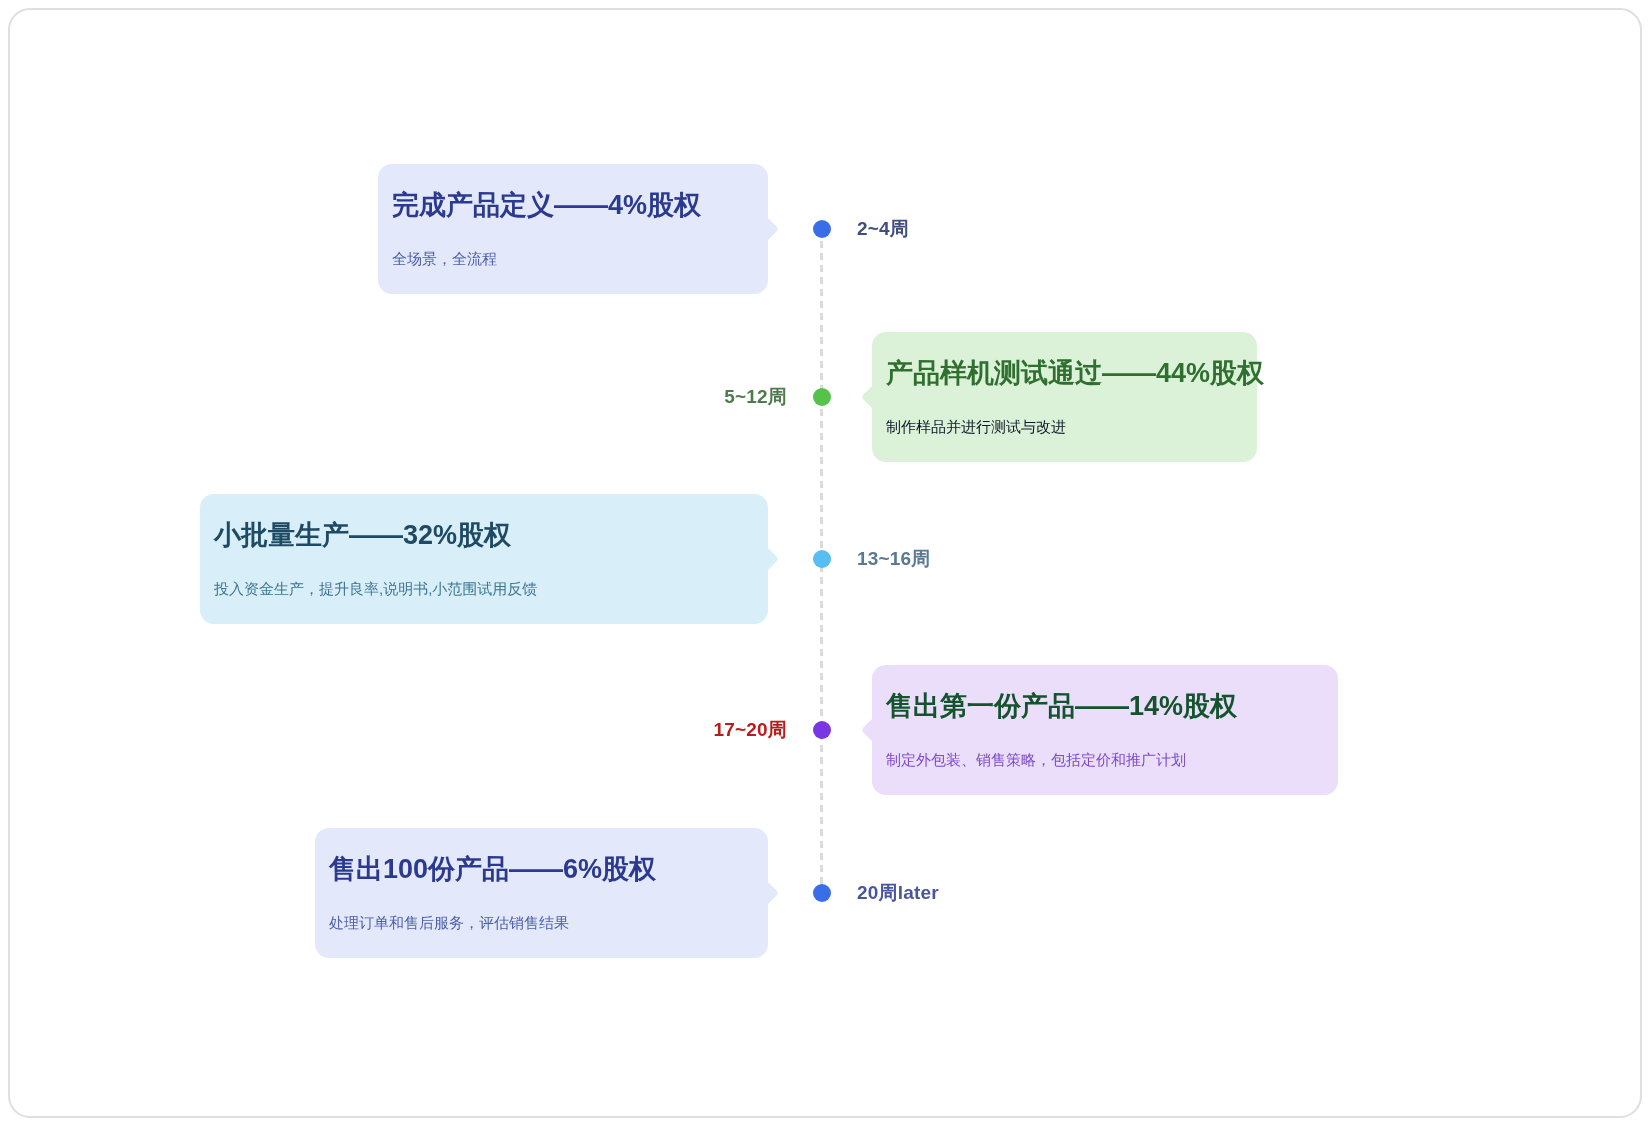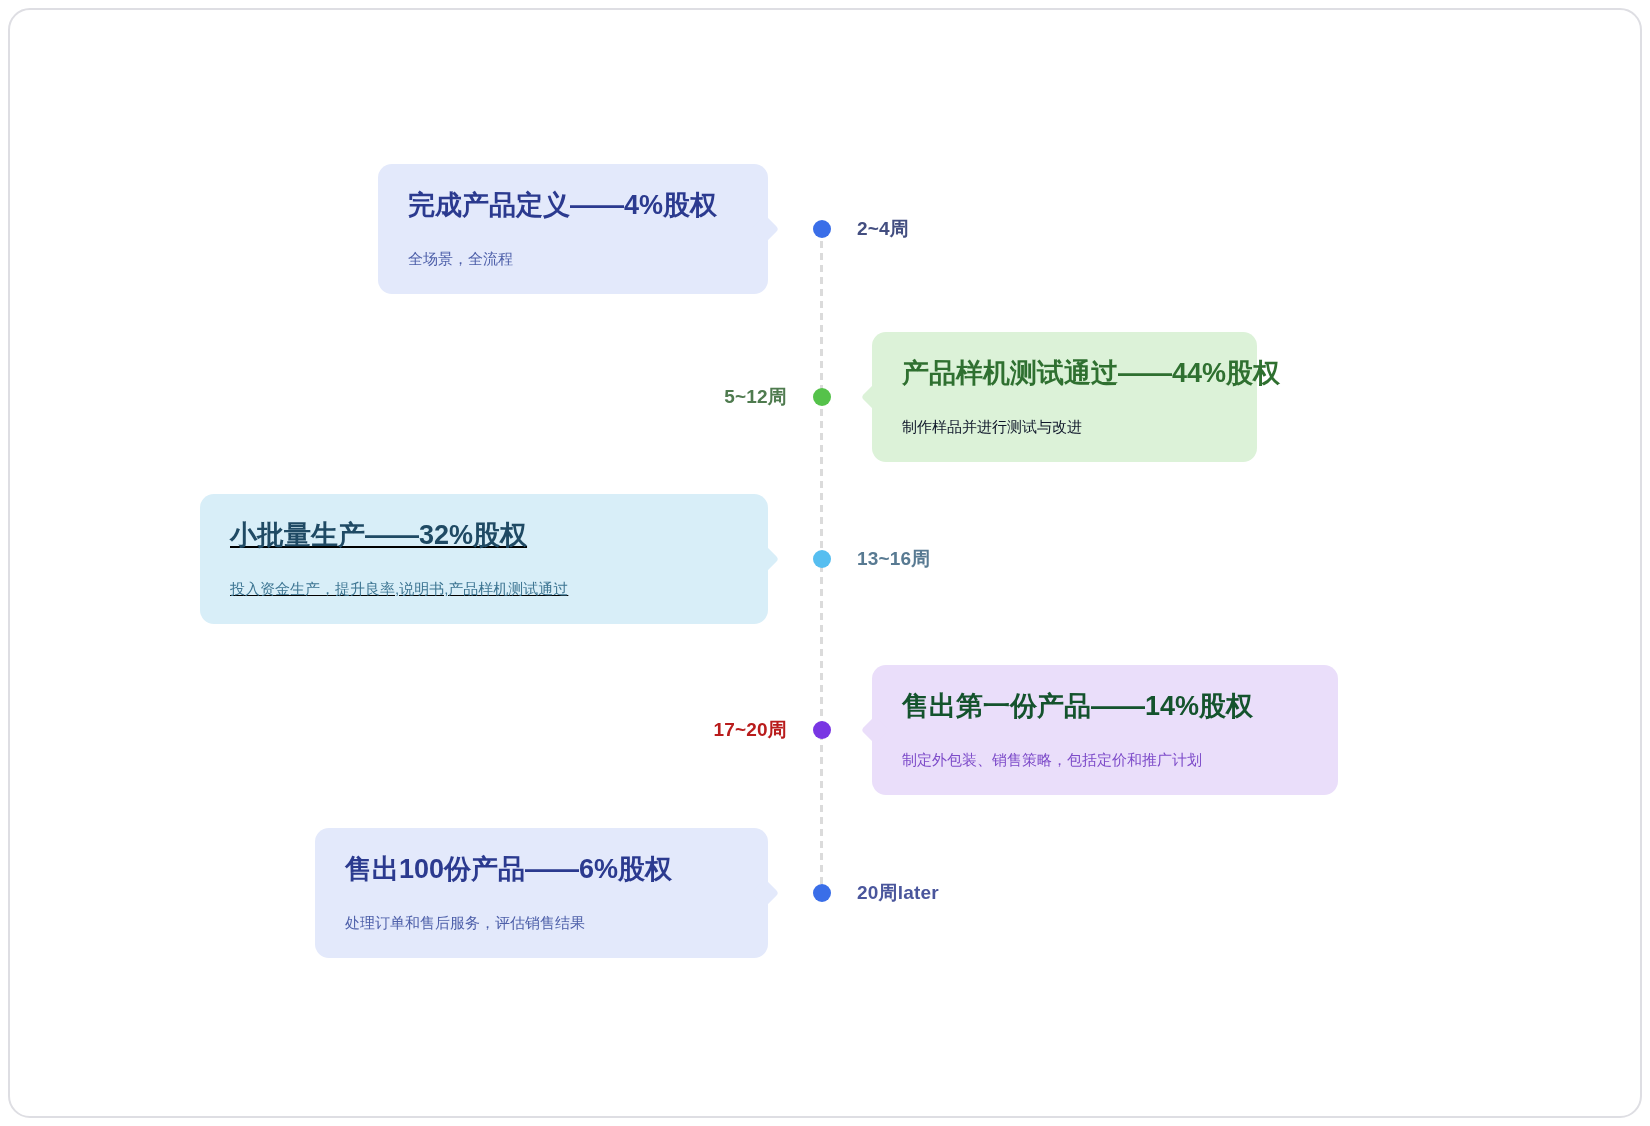--- a/index.html
+++ b/index.html
@@ -49,21 +49,21 @@
     letter-spacing: 0.2px;
     white-space: nowrap;
   }
   .time-label.right-of-line { justify-content: flex-start; }
   .time-label.left-of-line  { justify-content: flex-end; text-align: center; }
   .card {
     position: absolute;
     height: 130px;
     border-radius: 14px;
     box-sizing: border-box;
-    padding: 24px 30px;
+    padding: 24px 14px;
     display: flex;
     flex-direction: column;
     justify-content: center;
     gap: 28px;
   }
   .card-arrow {
     position: absolute;
     width: 20px;
     height: 20px;
     top: calc(50% - 10px);
@@ -110,24 +110,24 @@
     <div class="card-title" style="color: rgb(43, 58, 143);">完成产品定义——4%股权</div>
     <div class="card-sub" style="color: rgb(77, 95, 169);">全场景，全流程</div>
   </div>
 
   <div class="card side-right" style="left: 872px; top: 332px; width: 385px; background-color: rgb(220, 242, 216);">
     <div class="card-arrow" style="background-color: rgb(220, 242, 216);"></div>
     <div class="card-title" style="color: rgb(47, 112, 48); text-align: right;">产品样机测试通过——44%股权</div>
     <div class="card-sub" style="color: #0f172a;">制作样品并进行测试与改进</div>
   </div>
 
-  <div class="card side-left" style="left: 200px; top: 494px; width: 568px; background-color: rgb(216, 238, 248); text-decoration: underline;">
+  <div class="card side-left" style="left: 200px; top: 494px; width: 568px; background-color: rgb(216, 238, 248);">
     <div class="card-arrow" style="background-color: rgb(216, 238, 248);"></div>
     <div class="card-title" style="color: rgb(31, 74, 100);">小批量生产——32%股权</div>
-    <div class="card-sub" style="color: rgb(61, 117, 146);">投入资金生产，提升良率,说明书,产品样机测试通过</div>
+    <div class="card-sub" style="color: rgb(61, 117, 146);">投入资金生产，提升良率,说明书,小范围试用反馈</div>
   </div>
 
   <div class="card side-right" style="left: 872px; top: 665px; width: 466px; background-color: rgb(234, 222, 250);">
     <div class="card-arrow" style="background-color: rgb(234, 222, 250);"></div>
     <div class="card-title" style="color: #14532d;">售出第一份产品——14%股权</div>
     <div class="card-sub" style="color: rgb(125, 75, 201);">制定外包装、销售策略，包括定价和推广计划</div>
   </div>
 
   <div class="card side-left" style="left: 315px; top: 828px; width: 453px; background-color: rgb(227, 233, 251);">
     <div class="card-arrow" style="background-color: rgb(227, 233, 251);"></div>

